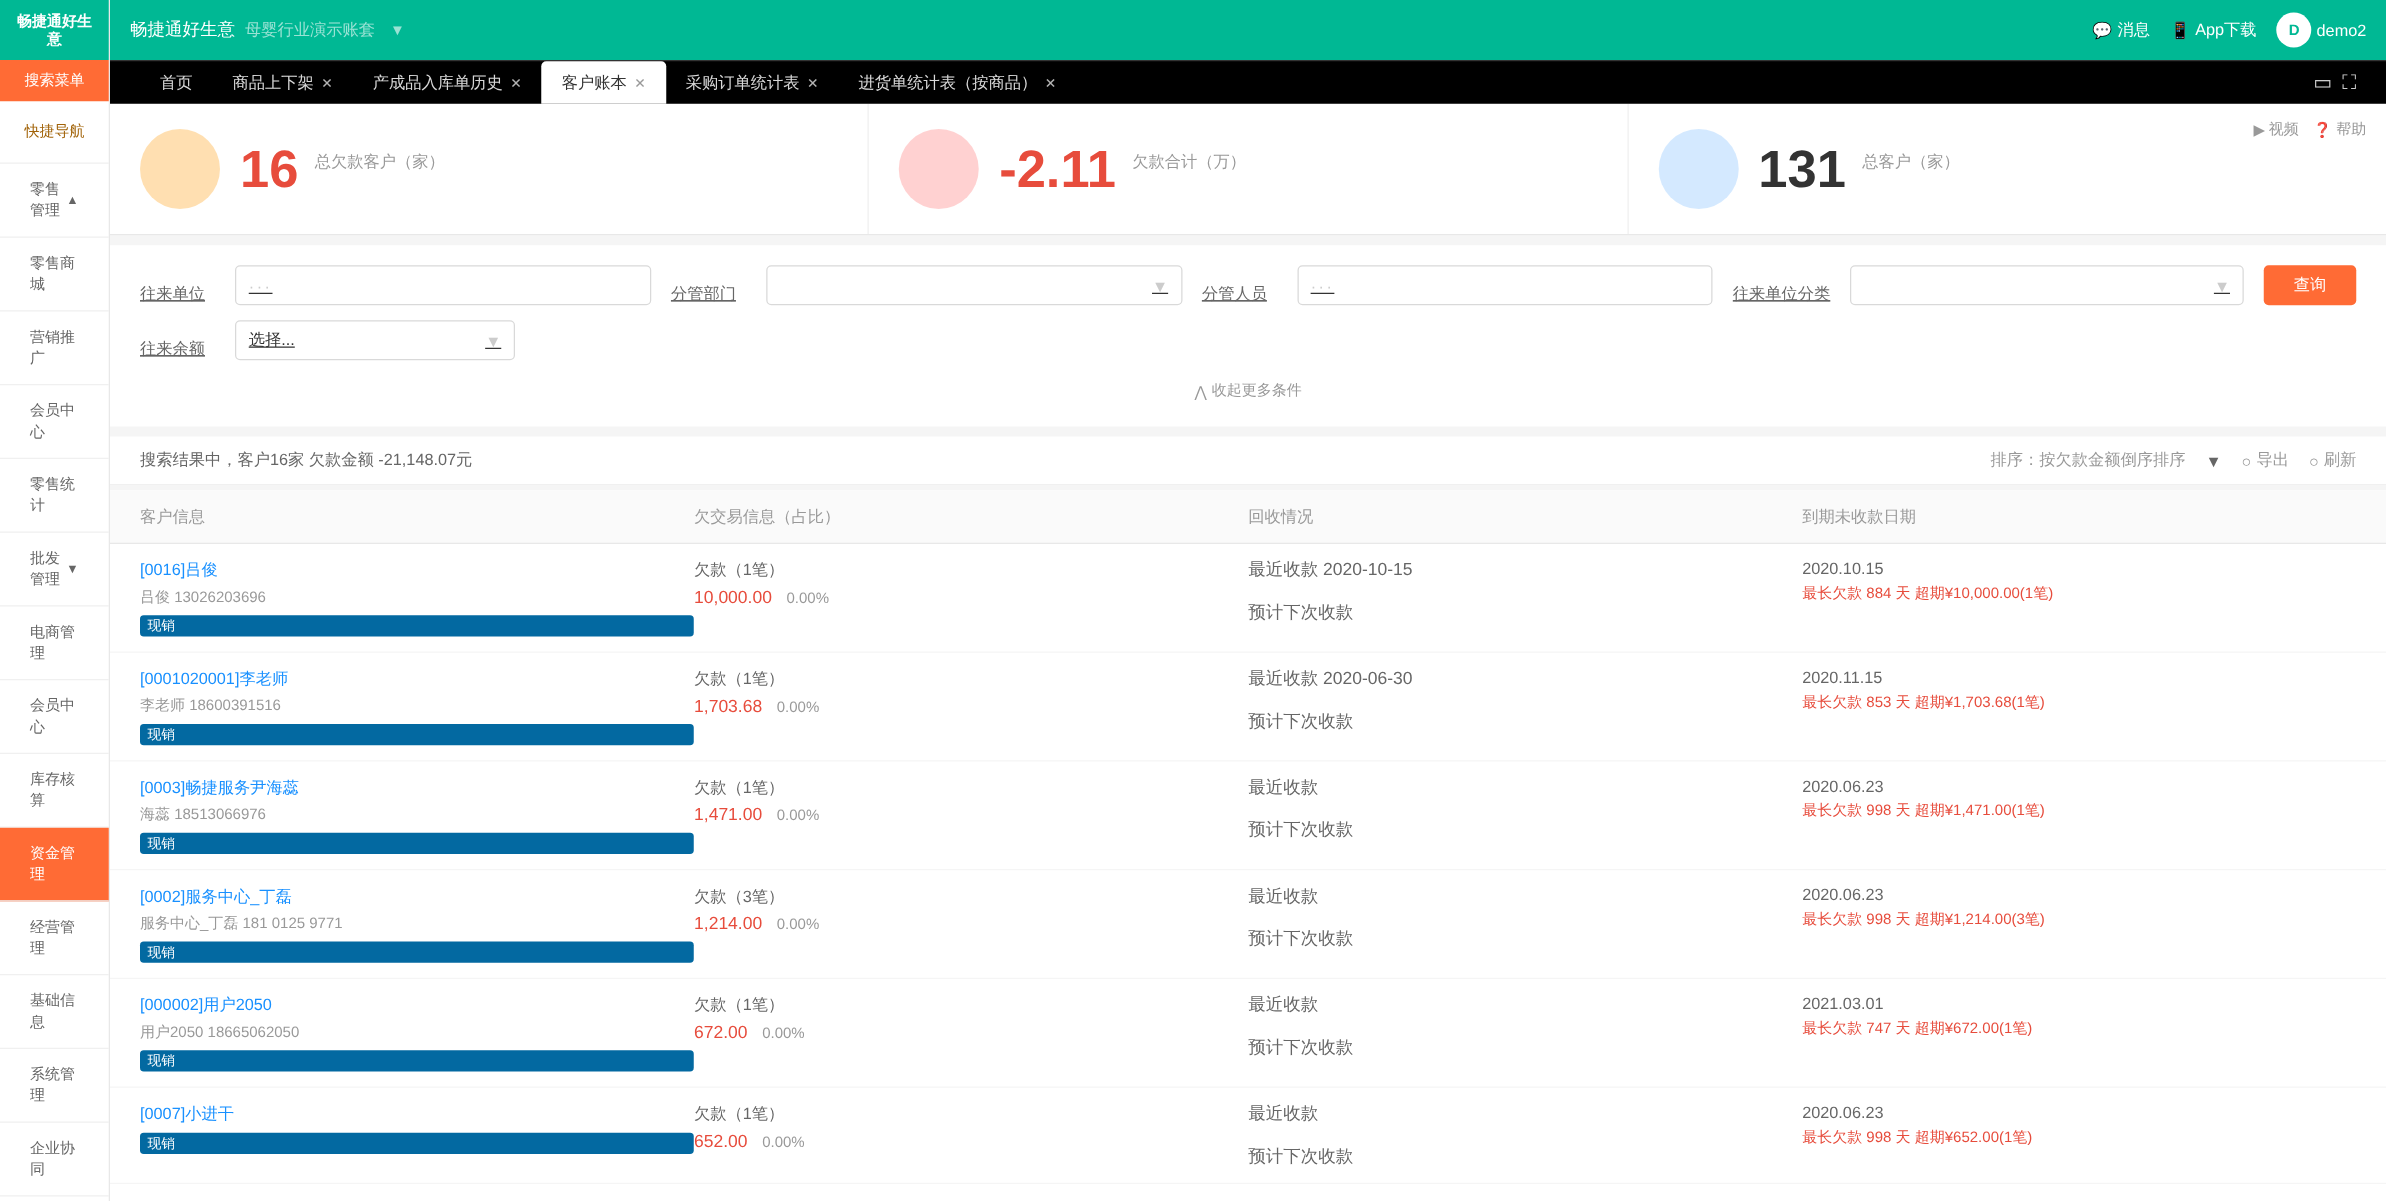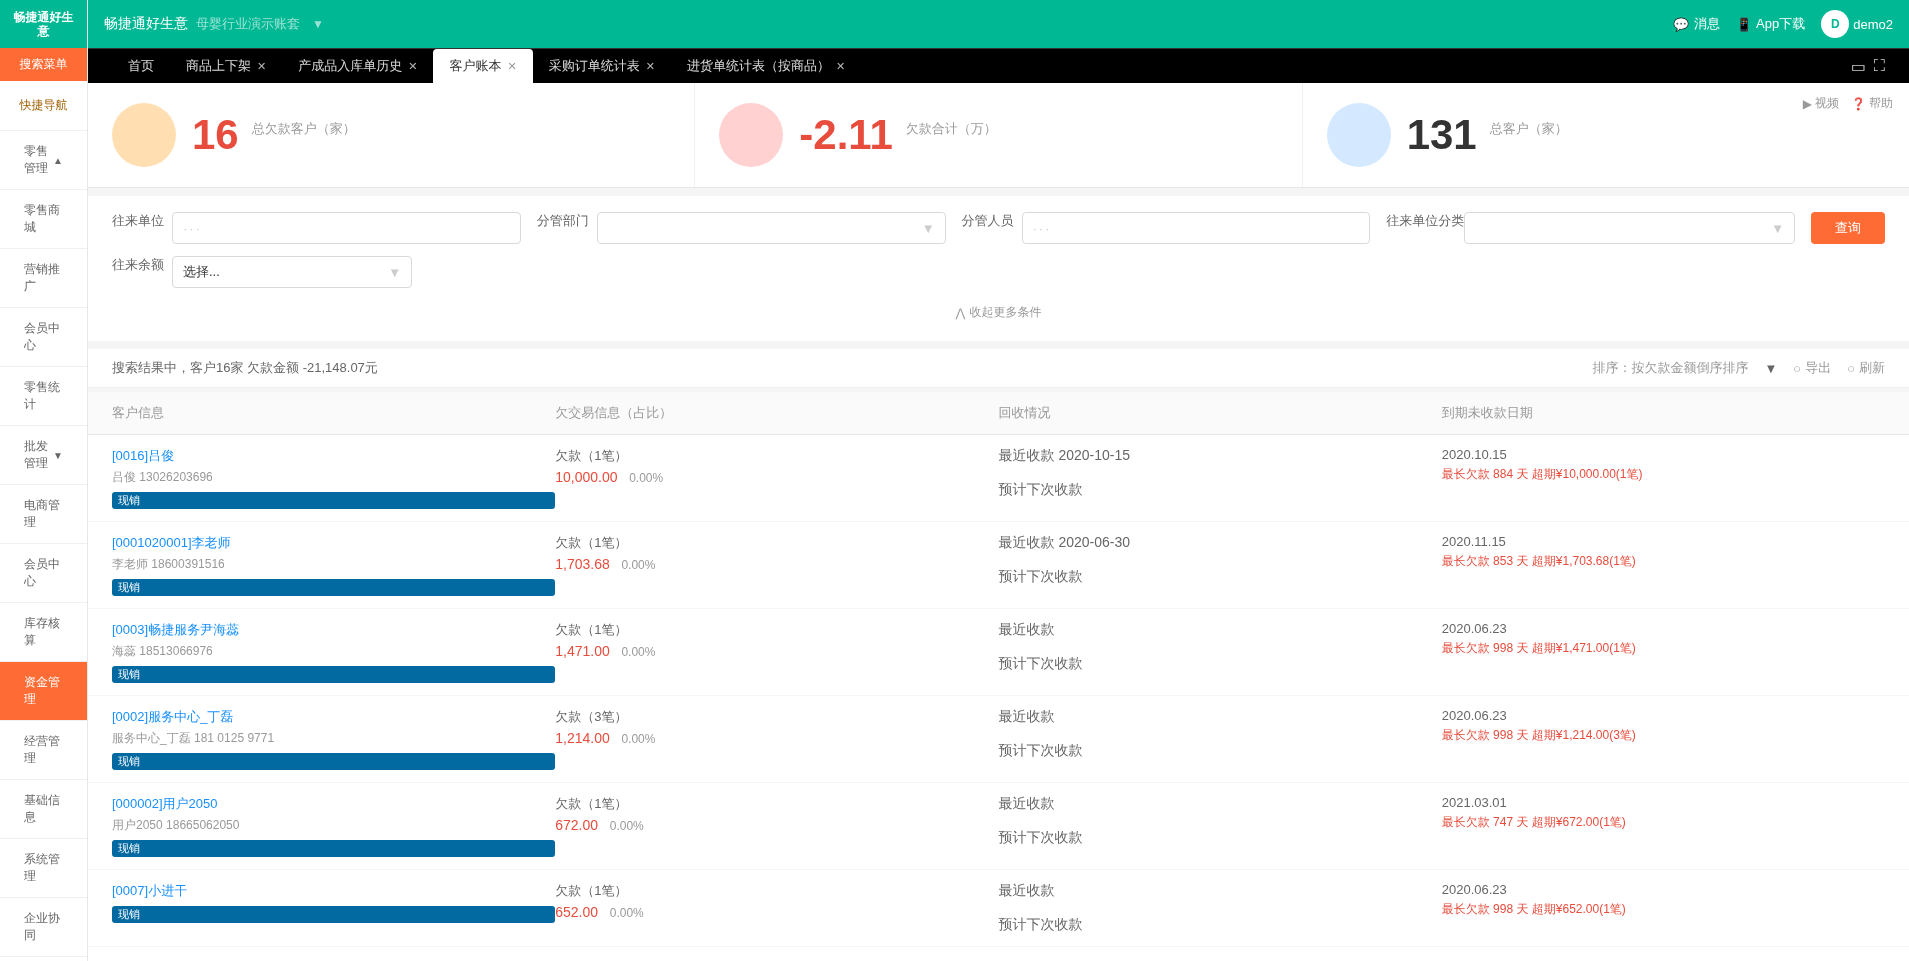--- a/index.html
+++ b/index.html
@@ -49,21 +49,21 @@
     .stat-number-red { color: #e74c3c; }
     .stat-number-dark { color: #333; font-weight: 900; }
     .stat-label { font-size: 13px; color: #999; margin-top: 6px; }
     .stat-top-right { position: absolute; top: 12px; right: 16px; display: flex; gap: 12px; font-size: 12px; color: #999; }
     .stat-top-right span { cursor: pointer; display: flex; align-items: center; gap: 3px; }
 
     
     .filter-area { background: #fff; padding: 16px 24px; margin-bottom: 8px; }
     .filter-row { display: flex; align-items: center; gap: 16px; margin-bottom: 12px; }
     .filter-row:last-child { margin-bottom: 0; }
-    .filter-item { display: flex; align-items: flex-start; gap: 0; flex: 1; }
+    .filter-item { display: flex; align-items: flex-end; gap: 16px; flex: 1; text-decoration: underline; }
     .filter-label { font-size: 13px; color: #666; white-space: nowrap; min-width: 60px; }
     .filter-input { flex: 1; border: 1px solid #d9d9d9; border-radius: 4px; padding: 6px 10px; font-size: 13px; color: #333; display: flex; align-items: center; justify-content: space-between; cursor: pointer; min-height: 32px; }
     .filter-input .dots { color: #ccc; letter-spacing: 2px; }
     .filter-select { flex: 1; border: 1px solid #d9d9d9; border-radius: 4px; padding: 6px 10px; font-size: 13px; color: #333; display: flex; align-items: center; justify-content: space-between; cursor: pointer; min-height: 32px; }
     .filter-select .chevron { color: #ccc; }
     .filter-btn-search { background: #ff6b35; color: #fff; border: none; border-radius: 4px; padding: 7px 24px; font-size: 13px; cursor: pointer; white-space: nowrap; }
     .collapse-row { display: flex; justify-content: center; padding: 4px 0; }
     .collapse-btn { color: #999; font-size: 12px; cursor: pointer; display: flex; align-items: center; gap: 4px; }
 
     

